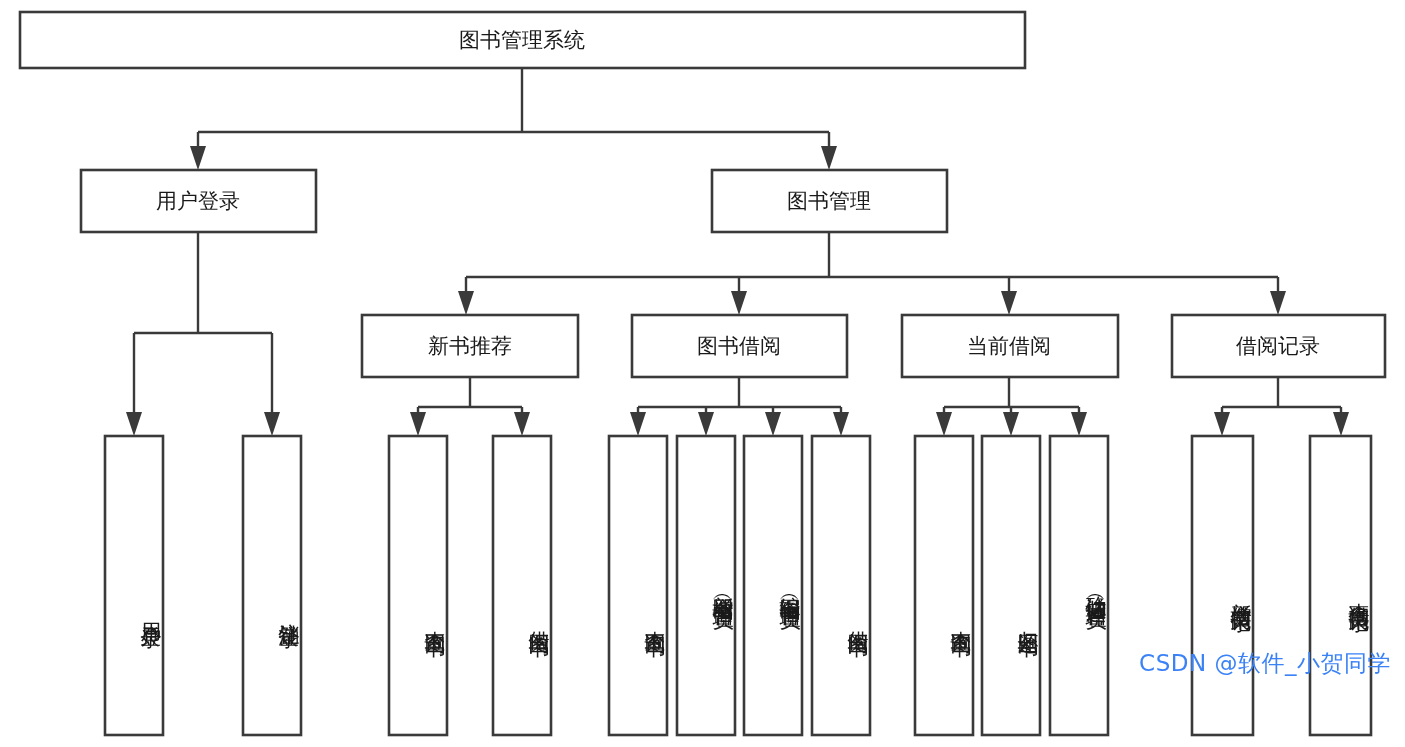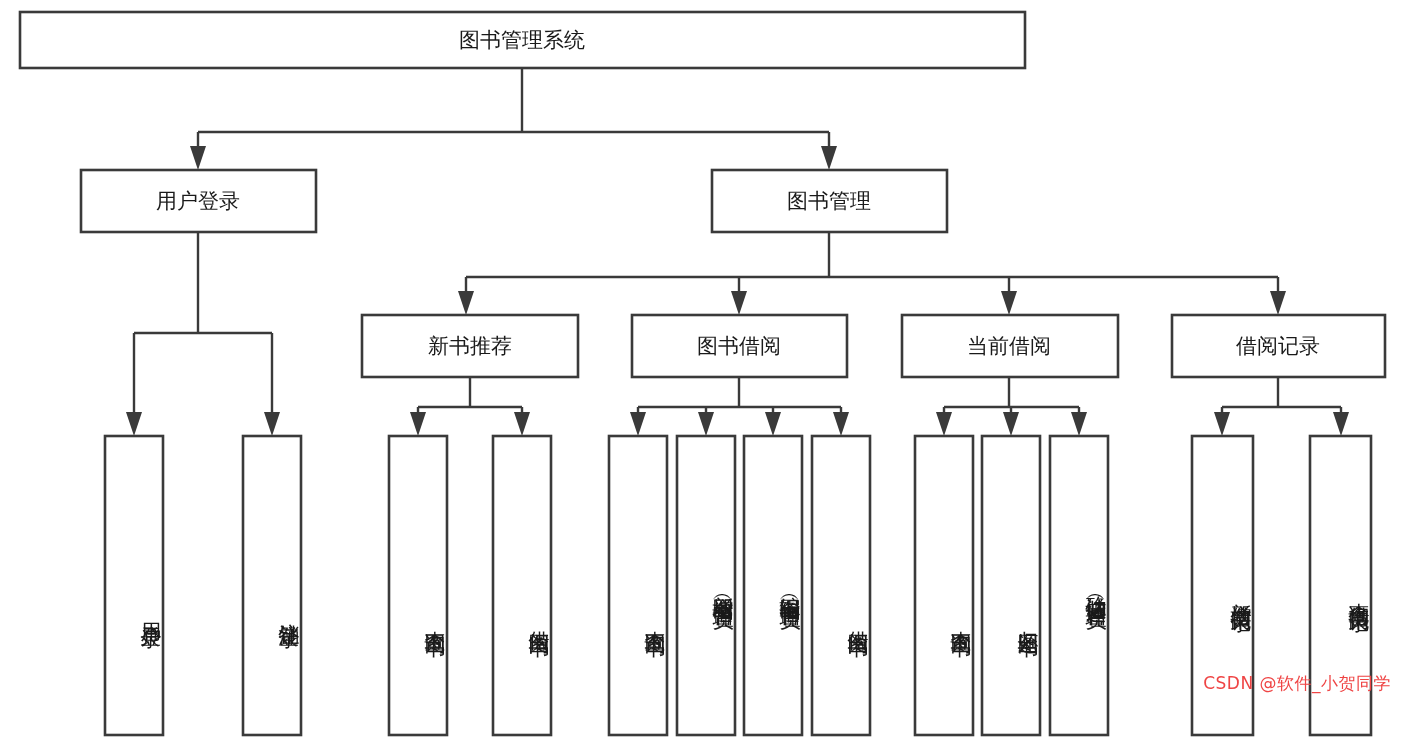--- a/index.html
+++ b/index.html
@@ -59,24 +59,24 @@
     letter-spacing: 2px;
     display: flex;
     align-items: flex-start;
     justify-content: center;
     white-space: nowrap;
     pointer-events: none;
   }
   .watermark {
     position: absolute;
     right: 14px;
-    bottom: 6px;
-    font-family: "DejaVu Sans", "Liberation Sans", sans-serif;
-    font-size: 17px;
-    color: #ef4444;
+    bottom: 22px;
+    font-family: "DejaVu Sans", "Liberation Sans", sans-serif;
+    font-size: 23px;
+    color: #3b82f6;
     white-space: nowrap;
     letter-spacing: 0.5px;
   }
 </style>
 </head>
 <body>
 
 <div id="diagram-root">
 
   <svg id="tree-svg" viewBox="0 0 1405 747">

